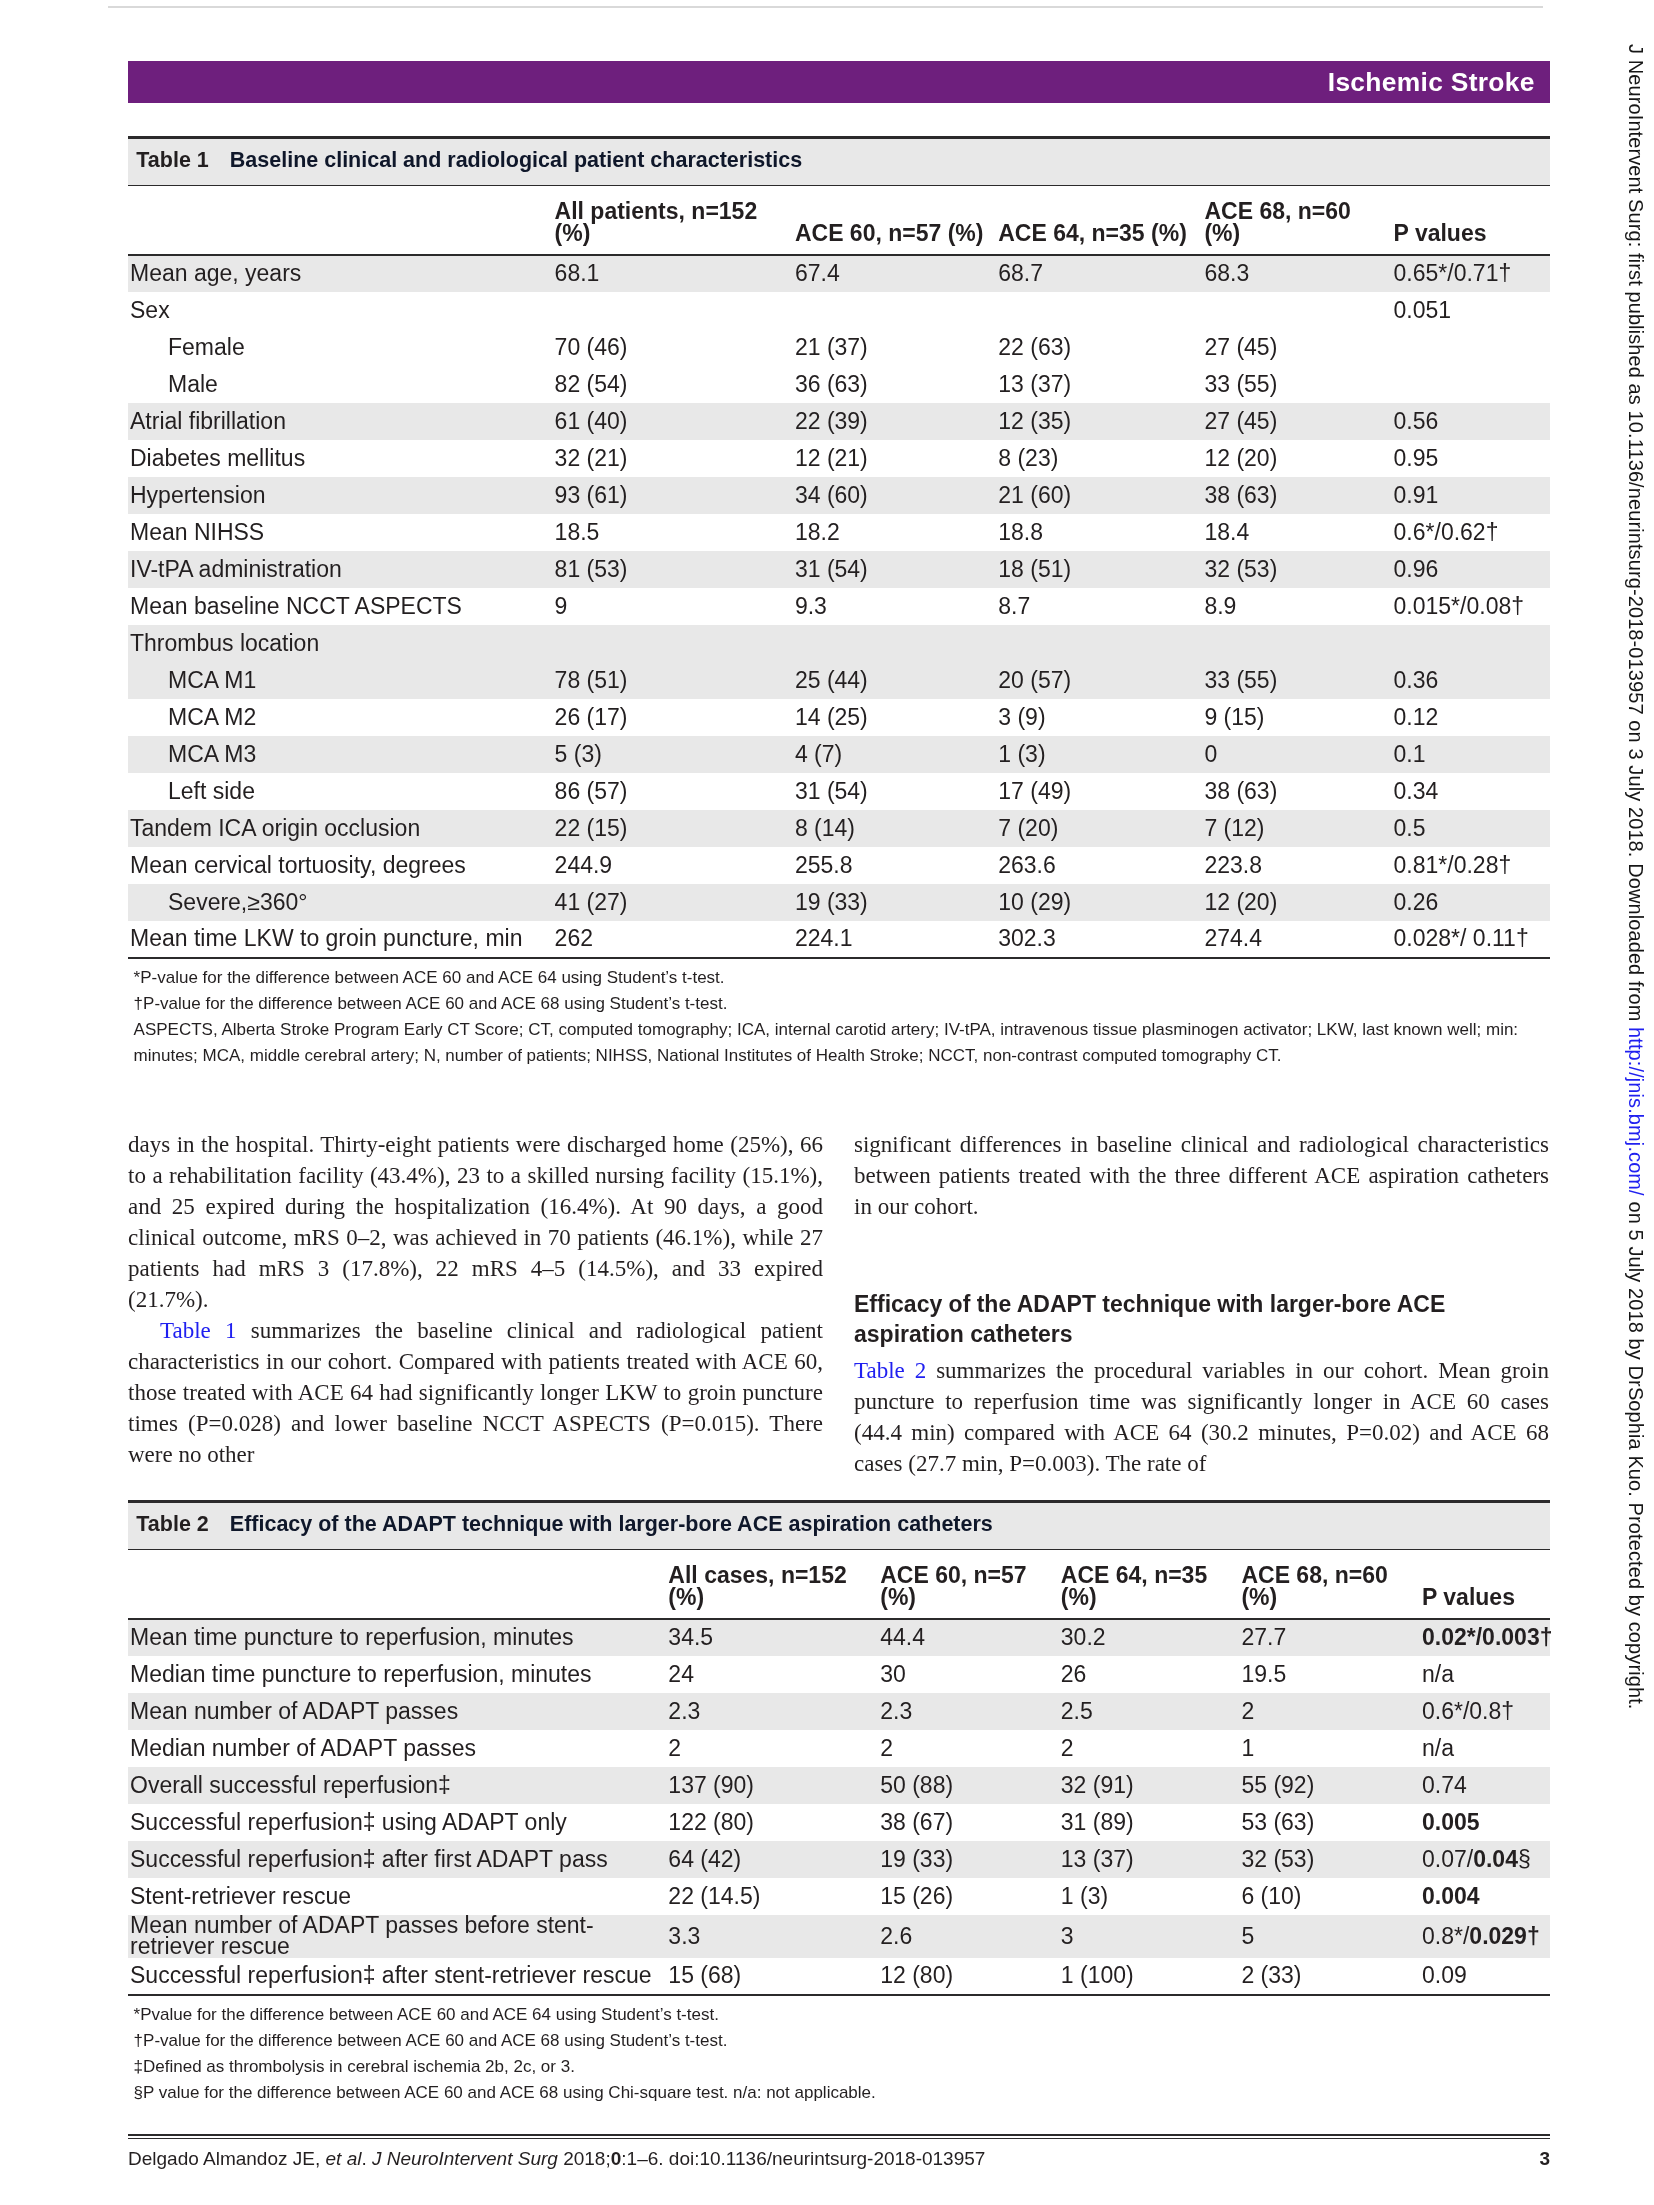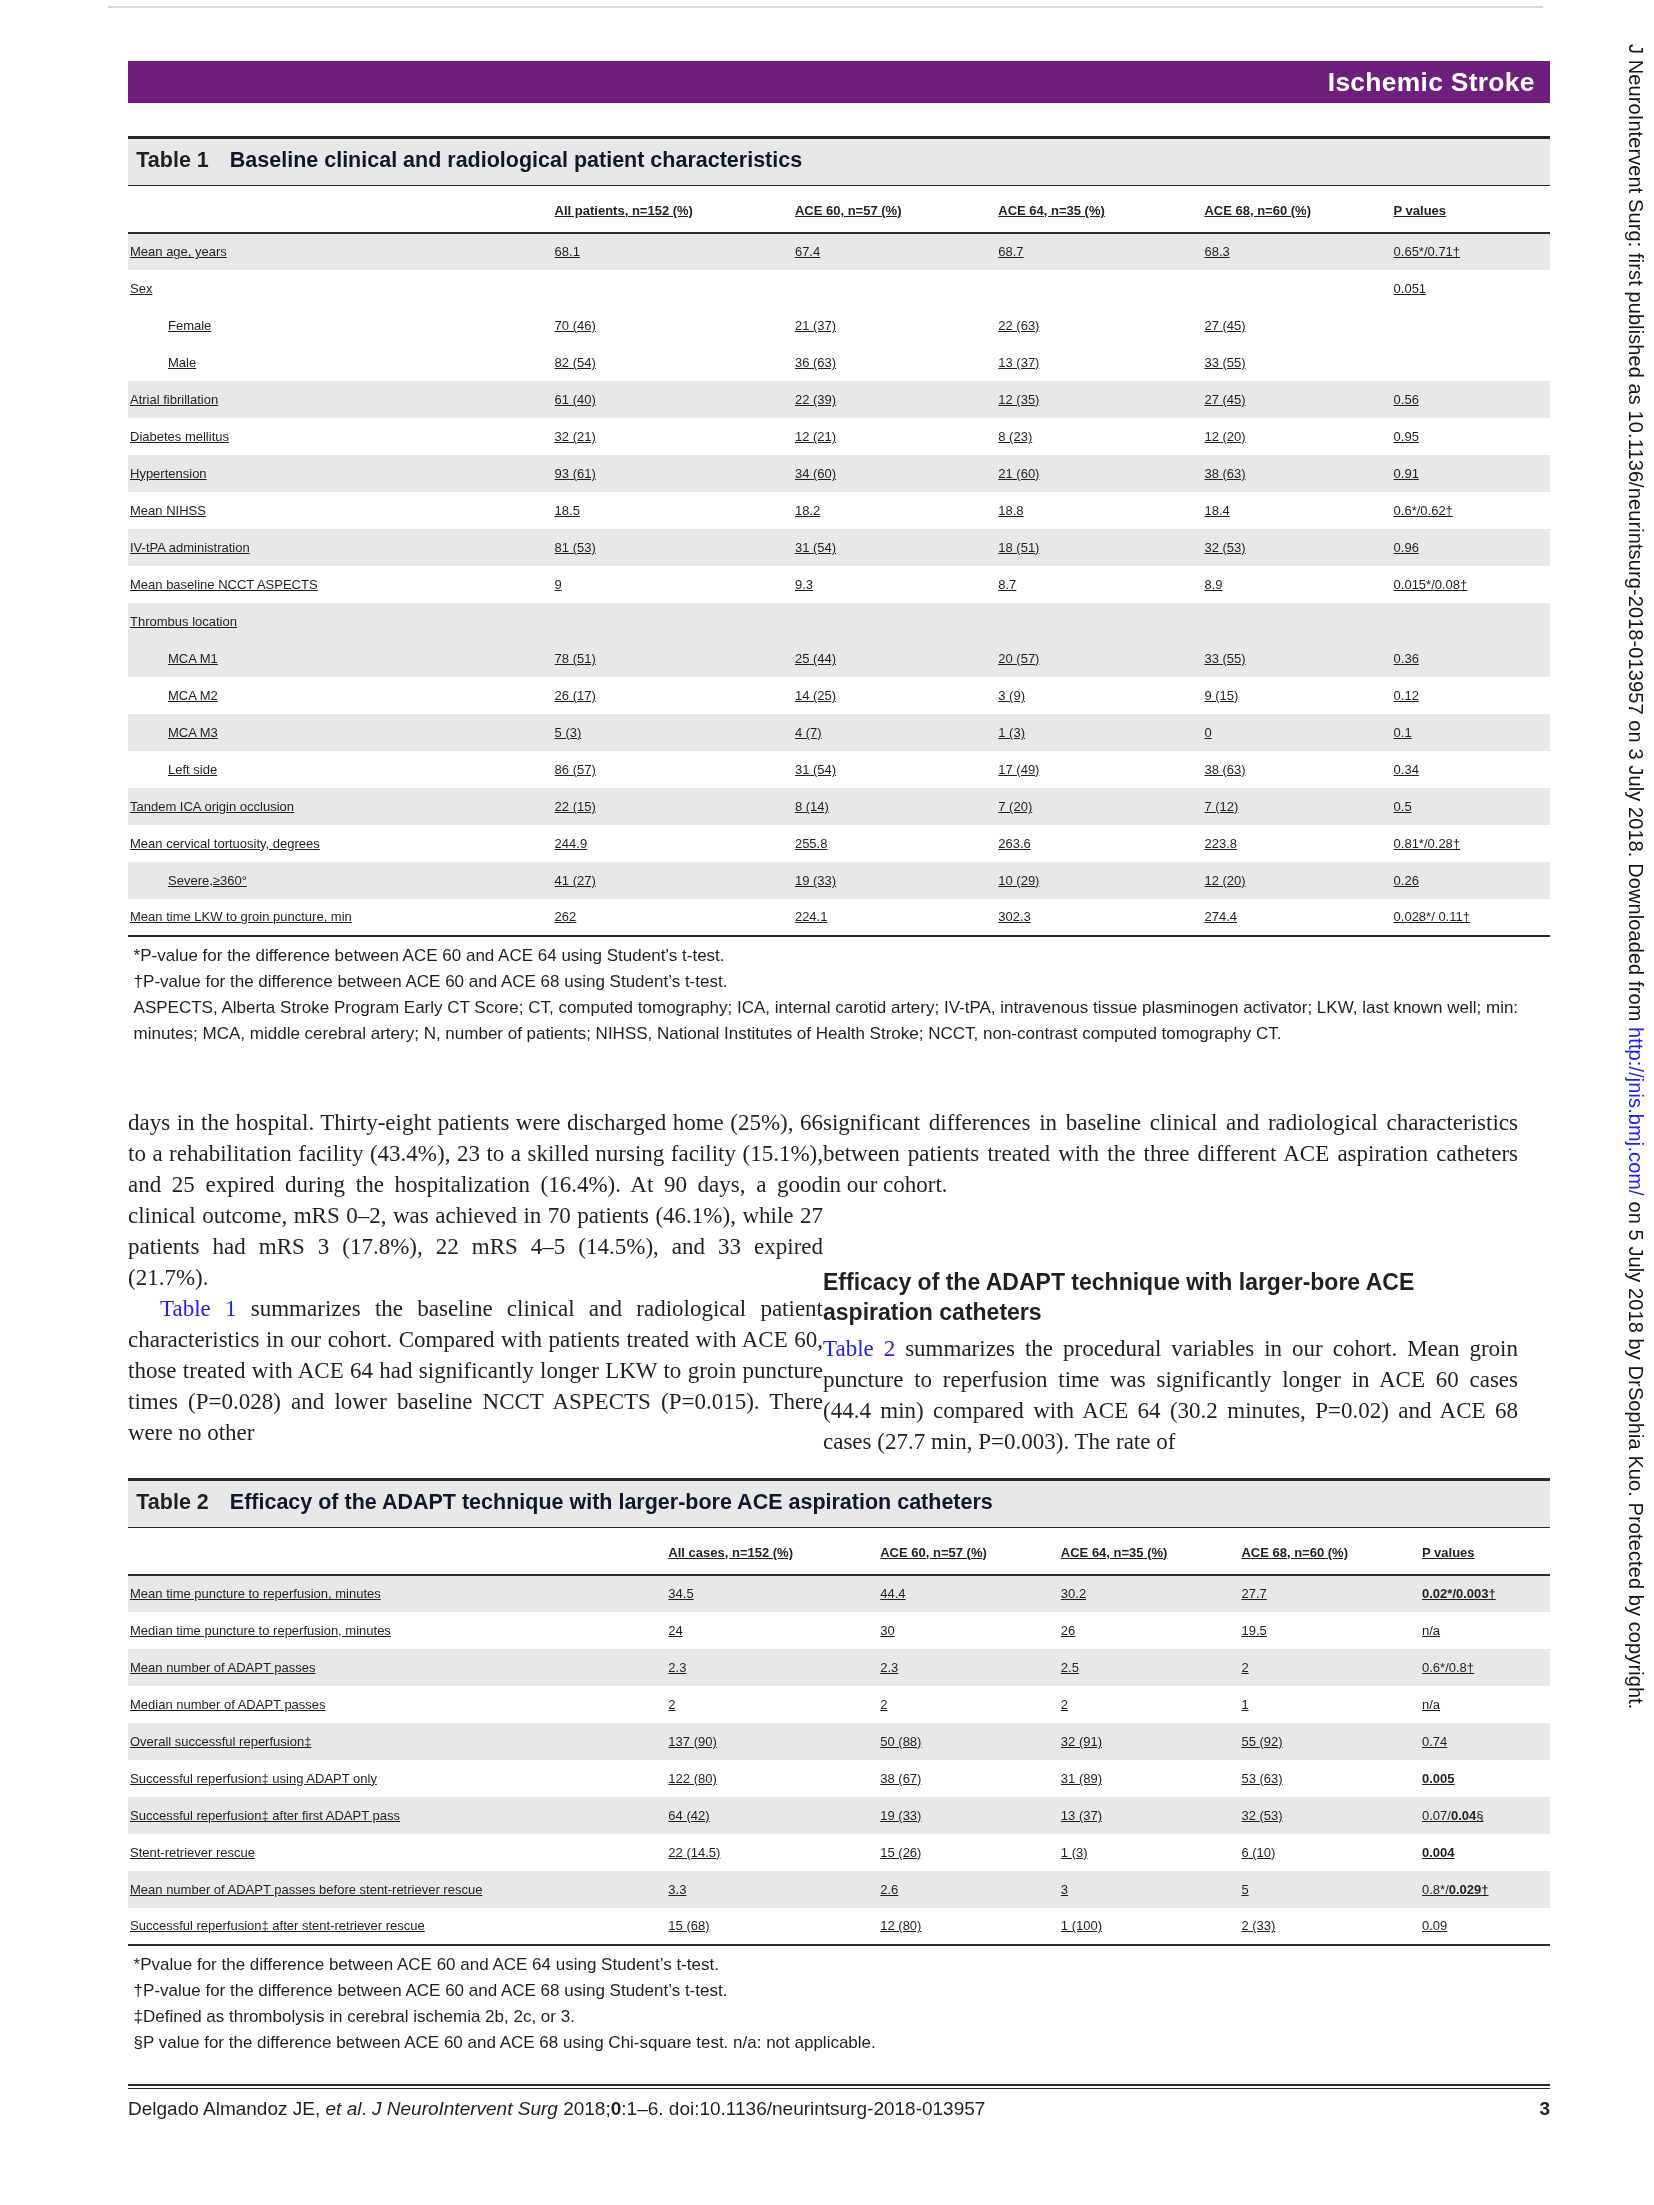--- a/index.html
+++ b/index.html
@@ -23,36 +23,36 @@
   .banner{margin-top:61px;height:42px;background:var(--purple);
     display:flex;align-items:center;justify-content:flex-end;padding-right:15.3px;}
   .banner .btitle{color:#ffffff;font-weight:bold;font-size:26.4px;letter-spacing:0.3px;}
 
   
   .tablewrap{margin-top:33px;}
   .tcaption{background:var(--shade);border-top:3.5px solid var(--rule);border-bottom:1.4px solid var(--rule);
     padding:10.4px 9.7px 11.8px 8.3px;font-size:21.5px;line-height:23.6px;}
   .tcaption .tnum{font-weight:bold;margin-right:21px;}
   .tcaption .tdesc{font-weight:bold;color:#0f172a;}
-  table{width:100%;border-collapse:collapse;table-layout:fixed;font-size:13px;text-decoration:underline;}
+  table{width:100%;border-collapse:collapse;table-layout:fixed;font-size:23px;}
   thead th{text-align:left;font-weight:bold;padding:14px 4.2px 10.4px 0;
     border-bottom:2.8px solid var(--rule);vertical-align:bottom;line-height:22px;}
   thead th.c0{padding-left:7px;}
   tbody{border-bottom:2.8px solid var(--rule);}
   tbody td{padding:0 4.2px 0 0;height:37px;vertical-align:middle;line-height:21.5px;}
   tbody tr.shaded{background:var(--shade);}
   td.label{padding-left:2px;}
   td.label.indent{padding-left:40px;}
   .b{font-weight:bold;}
   .i{font-style:italic;}
   .link{color:var(--link);}
   .footnotes{font-size:17px;line-height:26px;padding:6.3px 1.4px 9.7px 5.6px;}
 
   
-  .cols{display:flex;margin-top:50px;}
+  .cols{display:flex;gap:31px;margin-top:50px;}
   .col{width:695px;font-family:"Liberation Serif",serif;font-size:23px;
     line-height:31px;text-align:justify;}
   .col p{margin:0;}
   .col p.indent{text-indent:32px;}
   .h2{font-family:"Liberation Sans",sans-serif;font-weight:bold;font-size:23px;
     line-height:30px;text-align:left;margin:67px 0 5.6px 0;}
 
   
   .footrule{margin-top:18px;}
   .footrule .r1{height:2.1px;background:var(--rule);}

